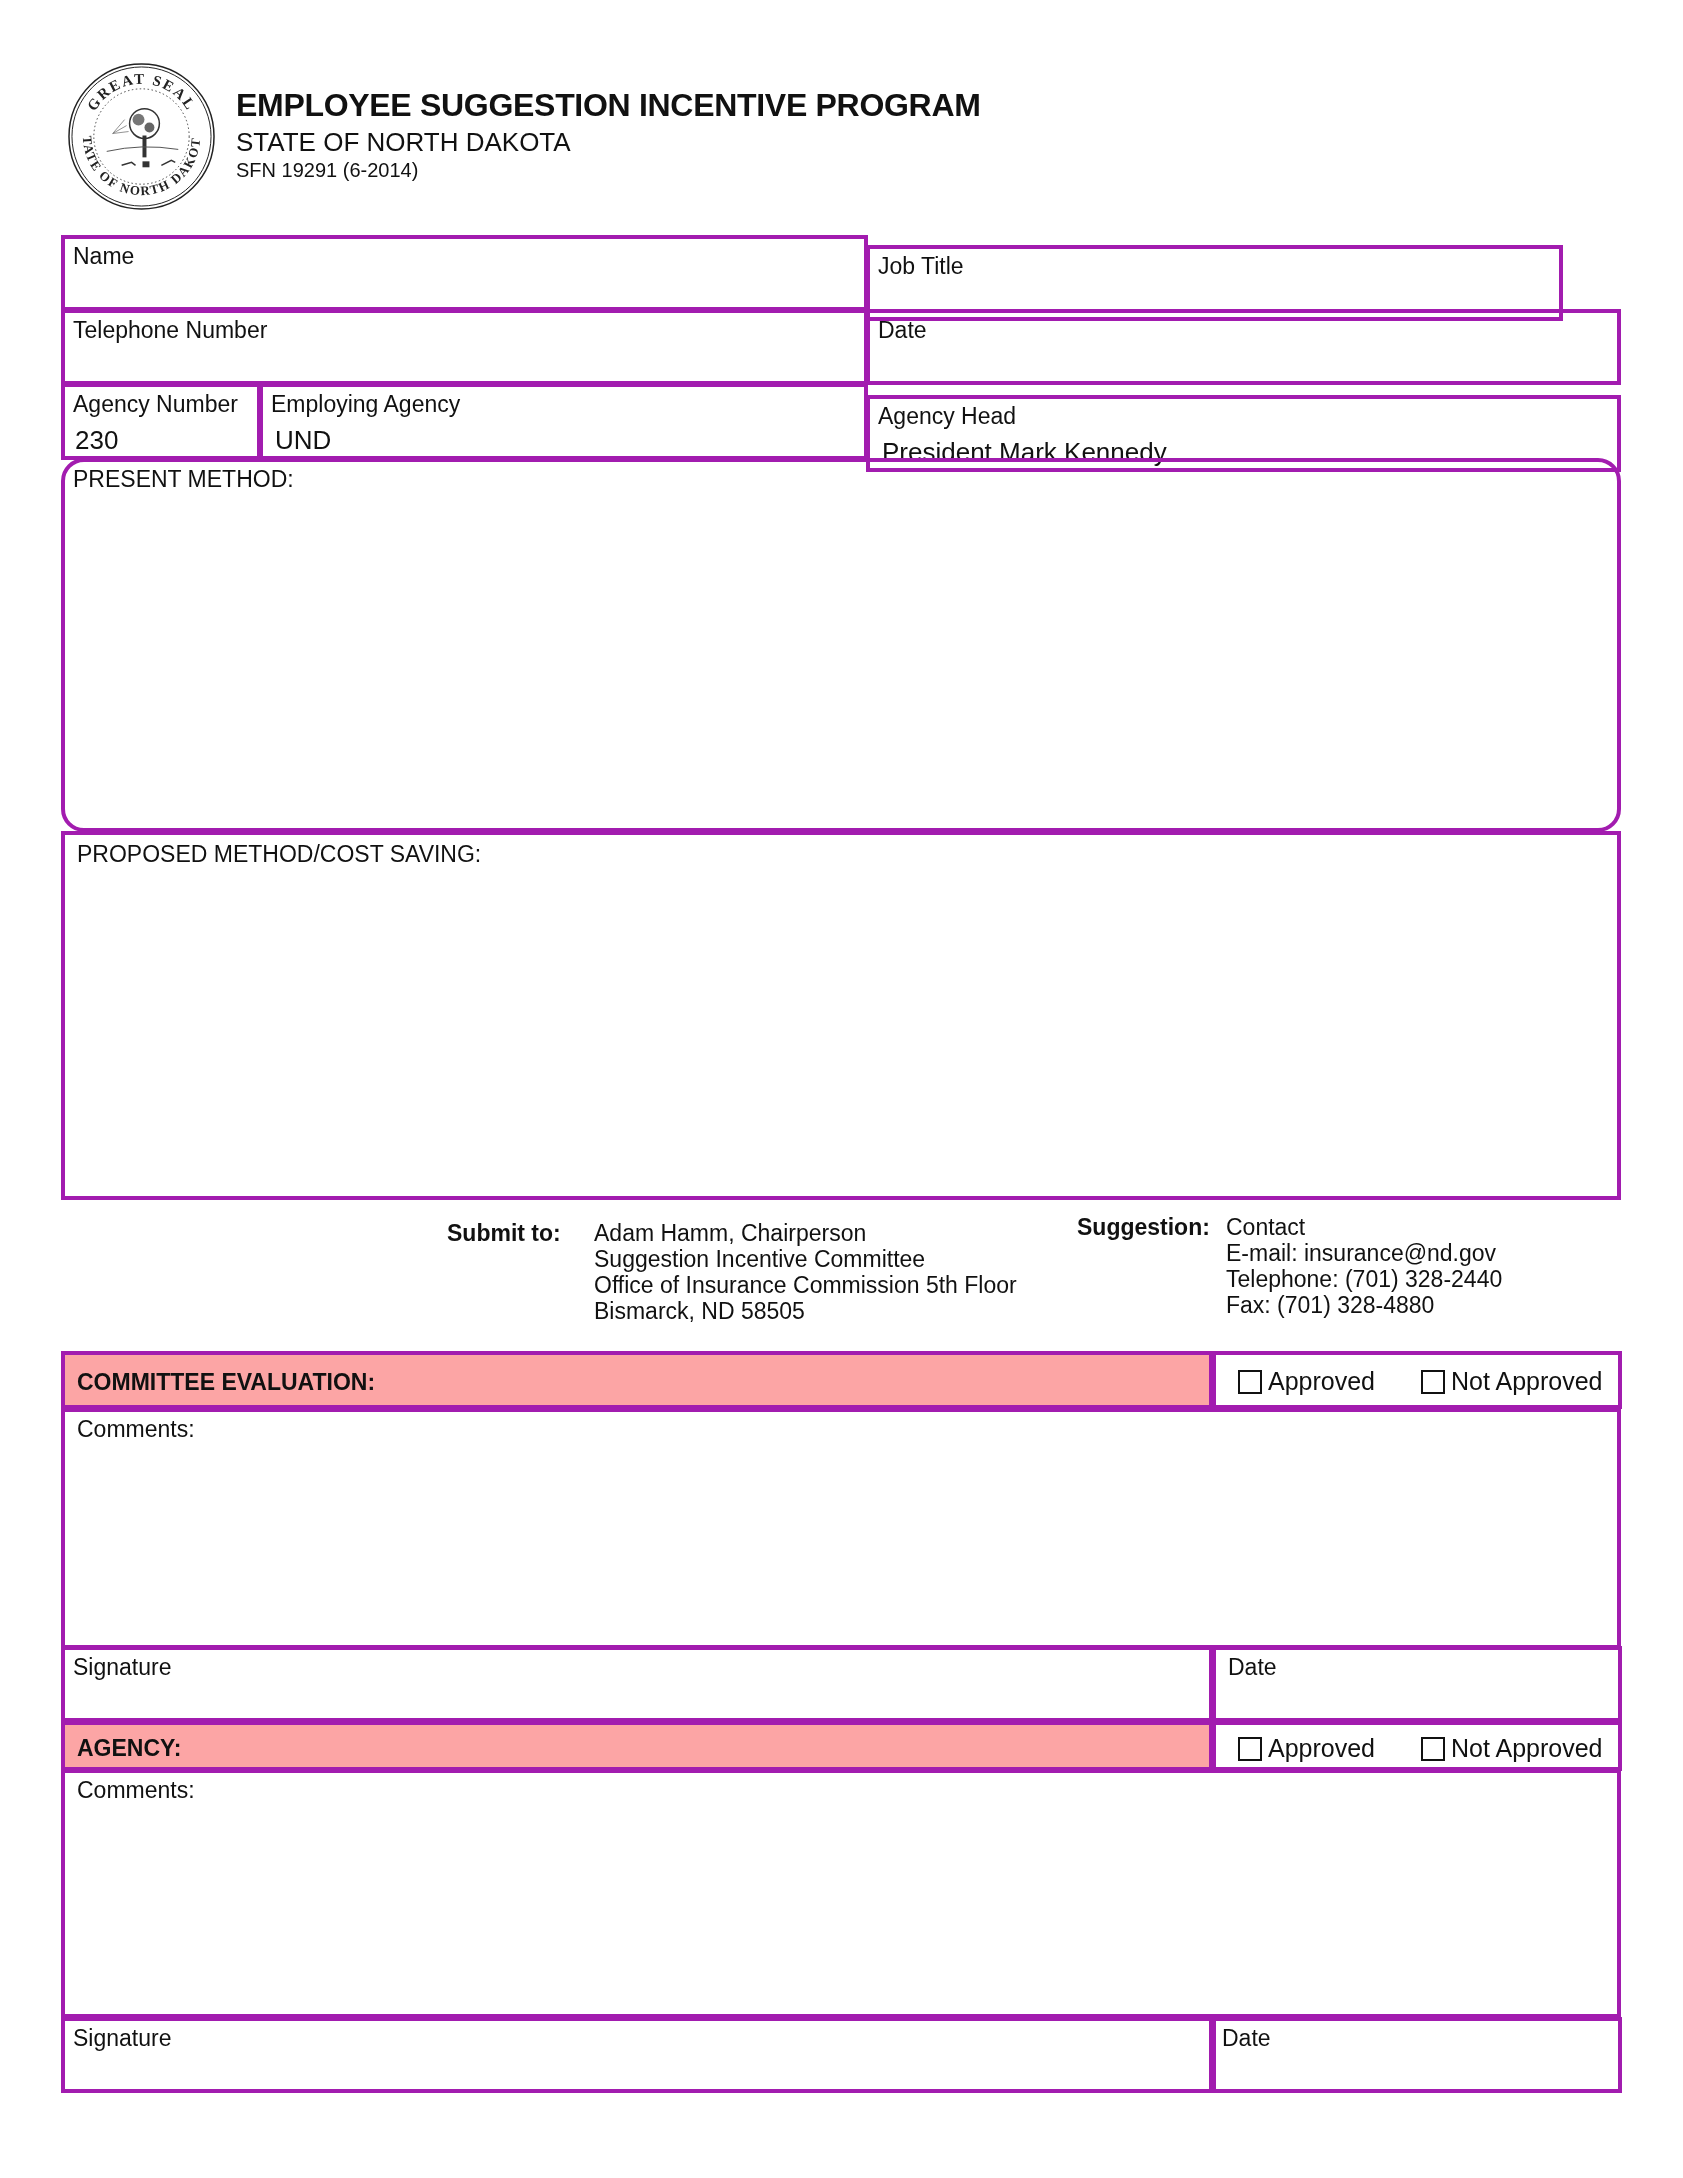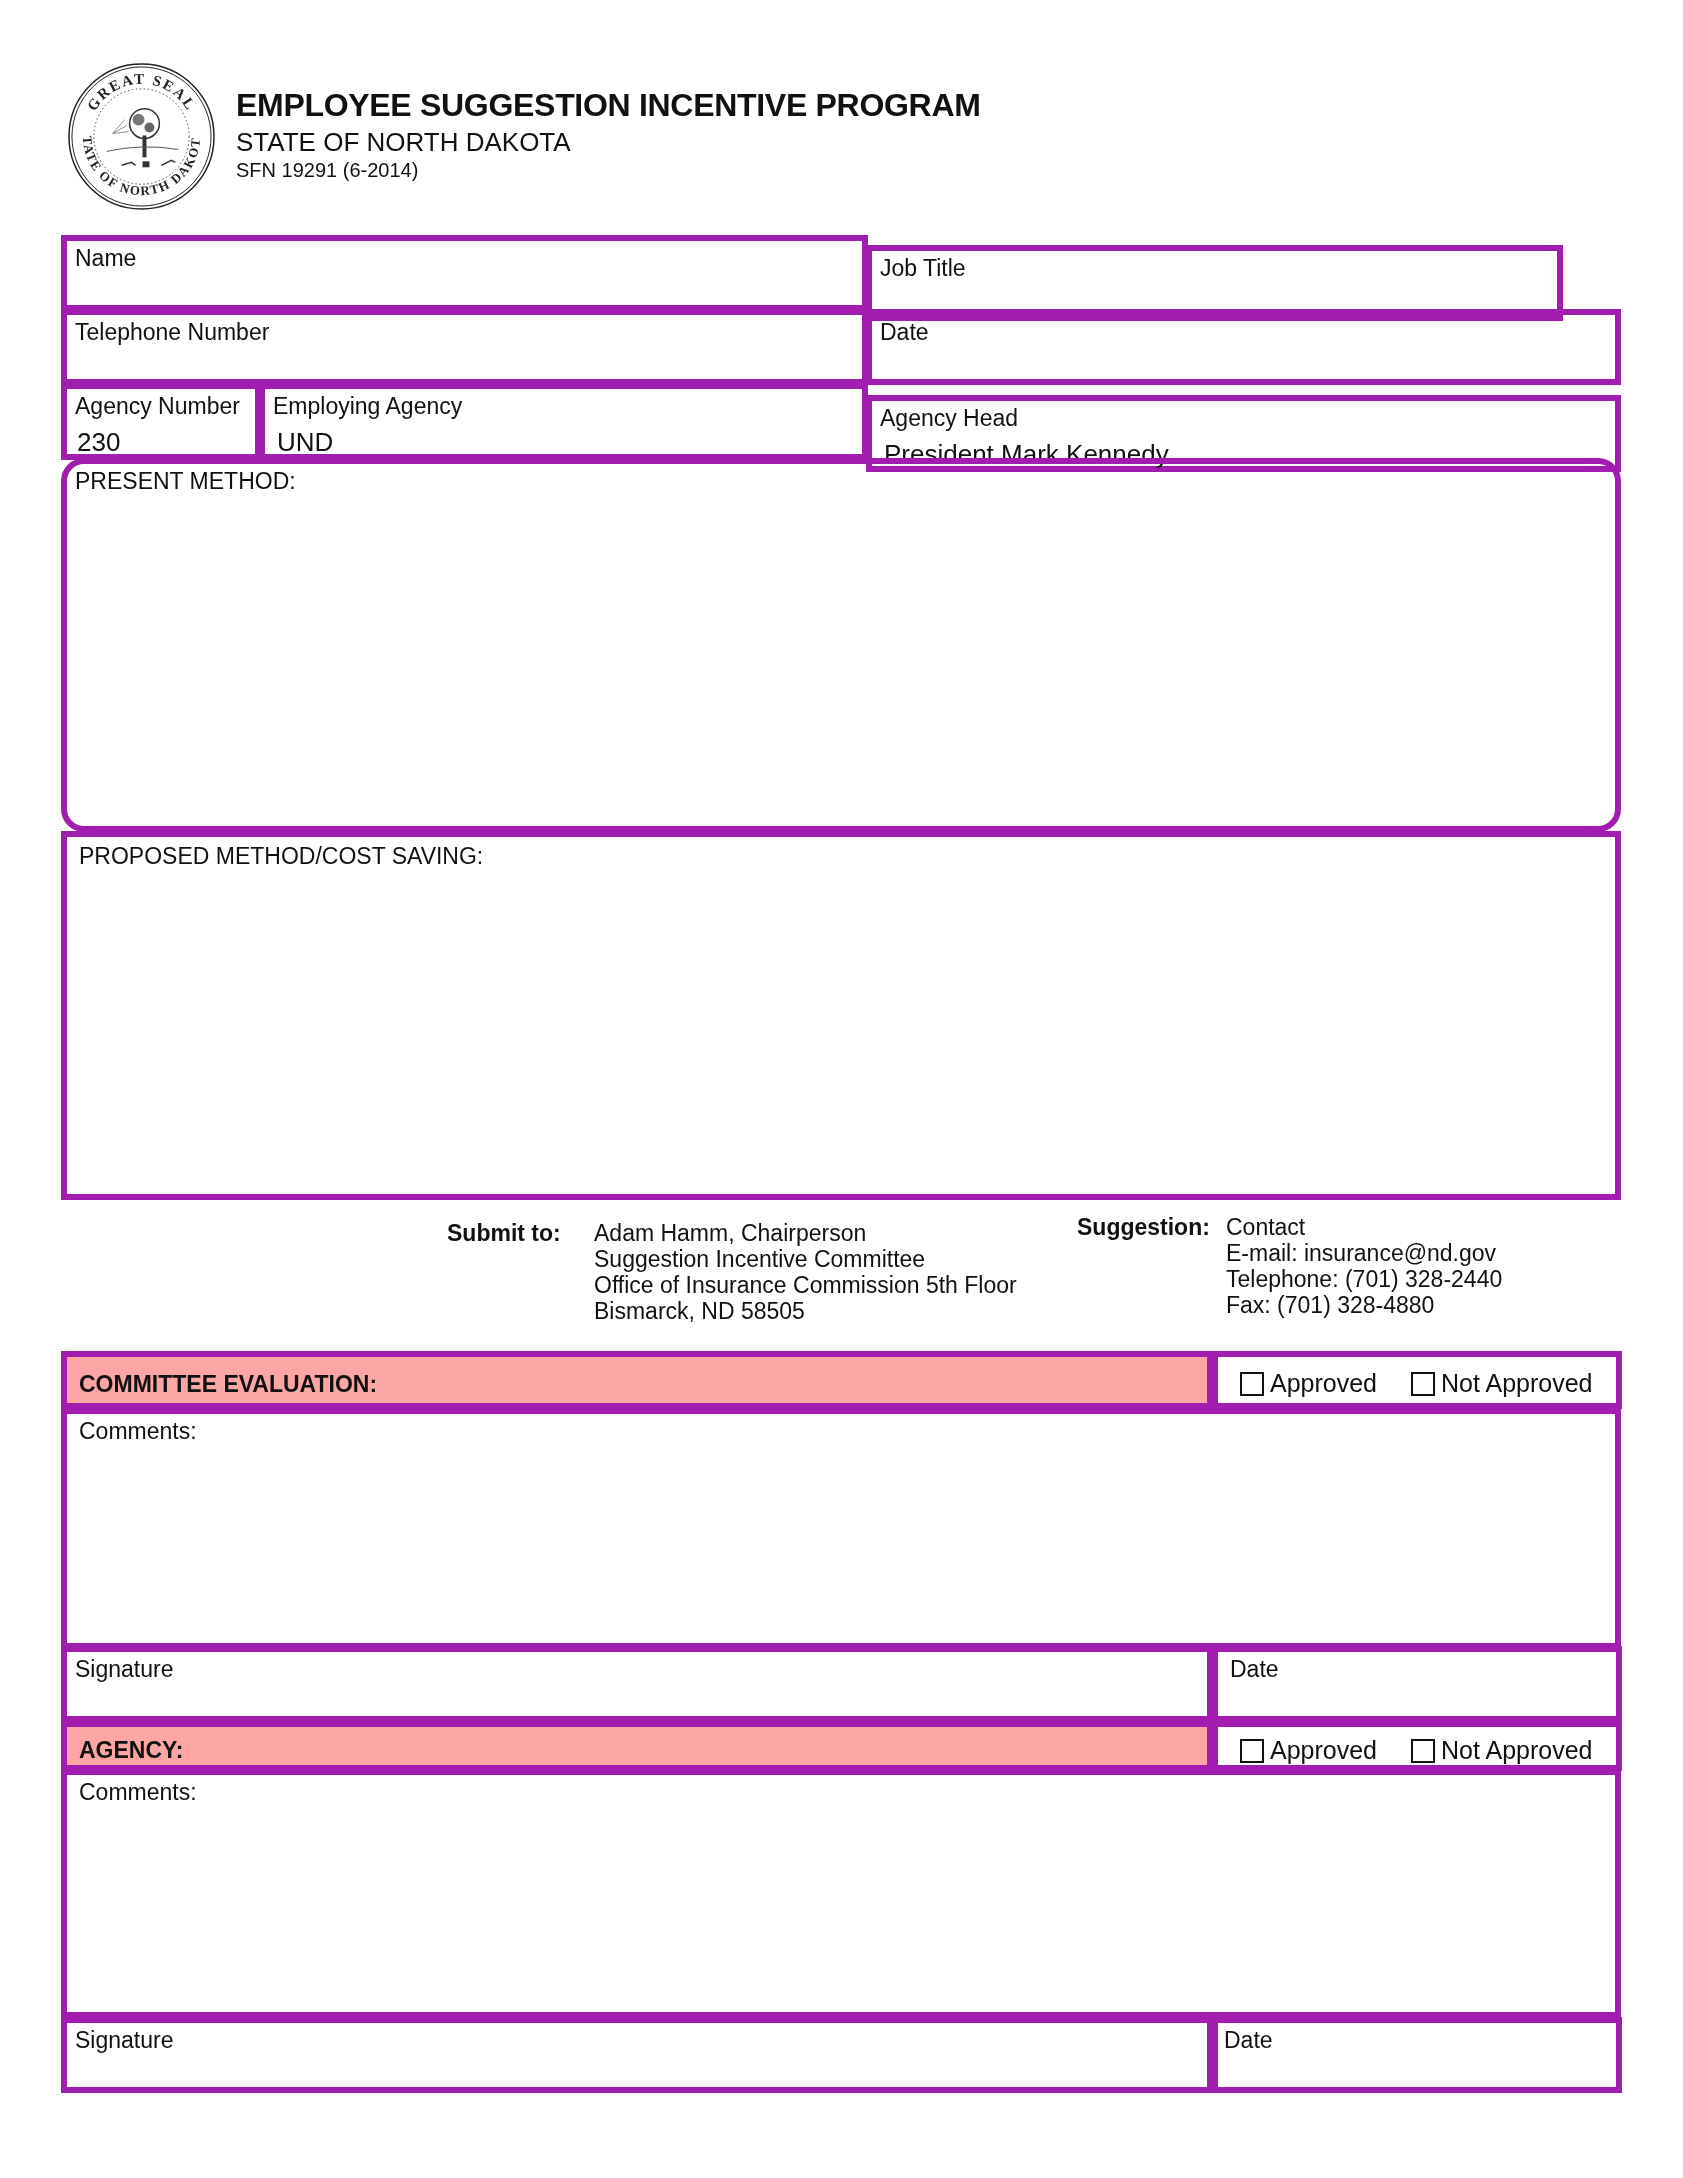--- a/index.html
+++ b/index.html
@@ -4,26 +4,26 @@
 <style>
   html, body { margin: 0; padding: 0; background: #ffffff; }
   body { width: 1683px; height: 2178px; position: relative; overflow: hidden;
          font-family: "Liberation Sans", sans-serif; color: #111; }
   .abs { position: absolute; }
   .seal { left: 67px; top: 62px; width: 149px; height: 149px; }
   .title { left: 236px; top: 87px; font-size: 32px; font-weight: bold; letter-spacing: -0.3px; white-space: nowrap; }
   .subtitle { left: 236px; top: 127px; font-size: 26px; white-space: nowrap; }
   .formno { left: 236px; top: 159px; font-size: 20px; white-space: nowrap; }
 
-  .cell { position: absolute; box-sizing: border-box; border: 6px solid #a21caf; }
+  .cell { position: absolute; box-sizing: border-box; border: 4px solid #a21caf; }
   .lbl { position: absolute; left: 8px; top: 4px; font-size: 23px; white-space: nowrap; }
   .val { position: absolute; left: 12px; top: 40px; font-size: 26px; white-space: nowrap; }
   .hdr { background: #fca5a5; }
   .hdr .lbl { font-weight: bold; top: 14px; left: 12px; }
-  .checks { position: absolute; left: 22px; top: 12px; display: flex; align-items: center; font-size: 25px; white-space: nowrap; }
+  .checks { position: absolute; left: 22px; top: 12px; display: flex; align-items: center; font-size: 25px; white-space: nowrap; gap: 12px; }
   .cb { width: 24px; height: 24px; border: 2px solid #111; box-sizing: border-box; display: inline-block; margin-right: 6px; background: #fff; cursor: pointer; }
   .chk-item { display: flex; align-items: center; margin-right: 34px; }
   .submit-block { font-size: 23px; line-height: 26px; white-space: nowrap; }
   .submit-key { font-weight: bold; }
 </style>
 </head>
 <body>
 
 <div class="abs seal">
   <svg width="149" height="149" viewBox="0 0 150 150">

